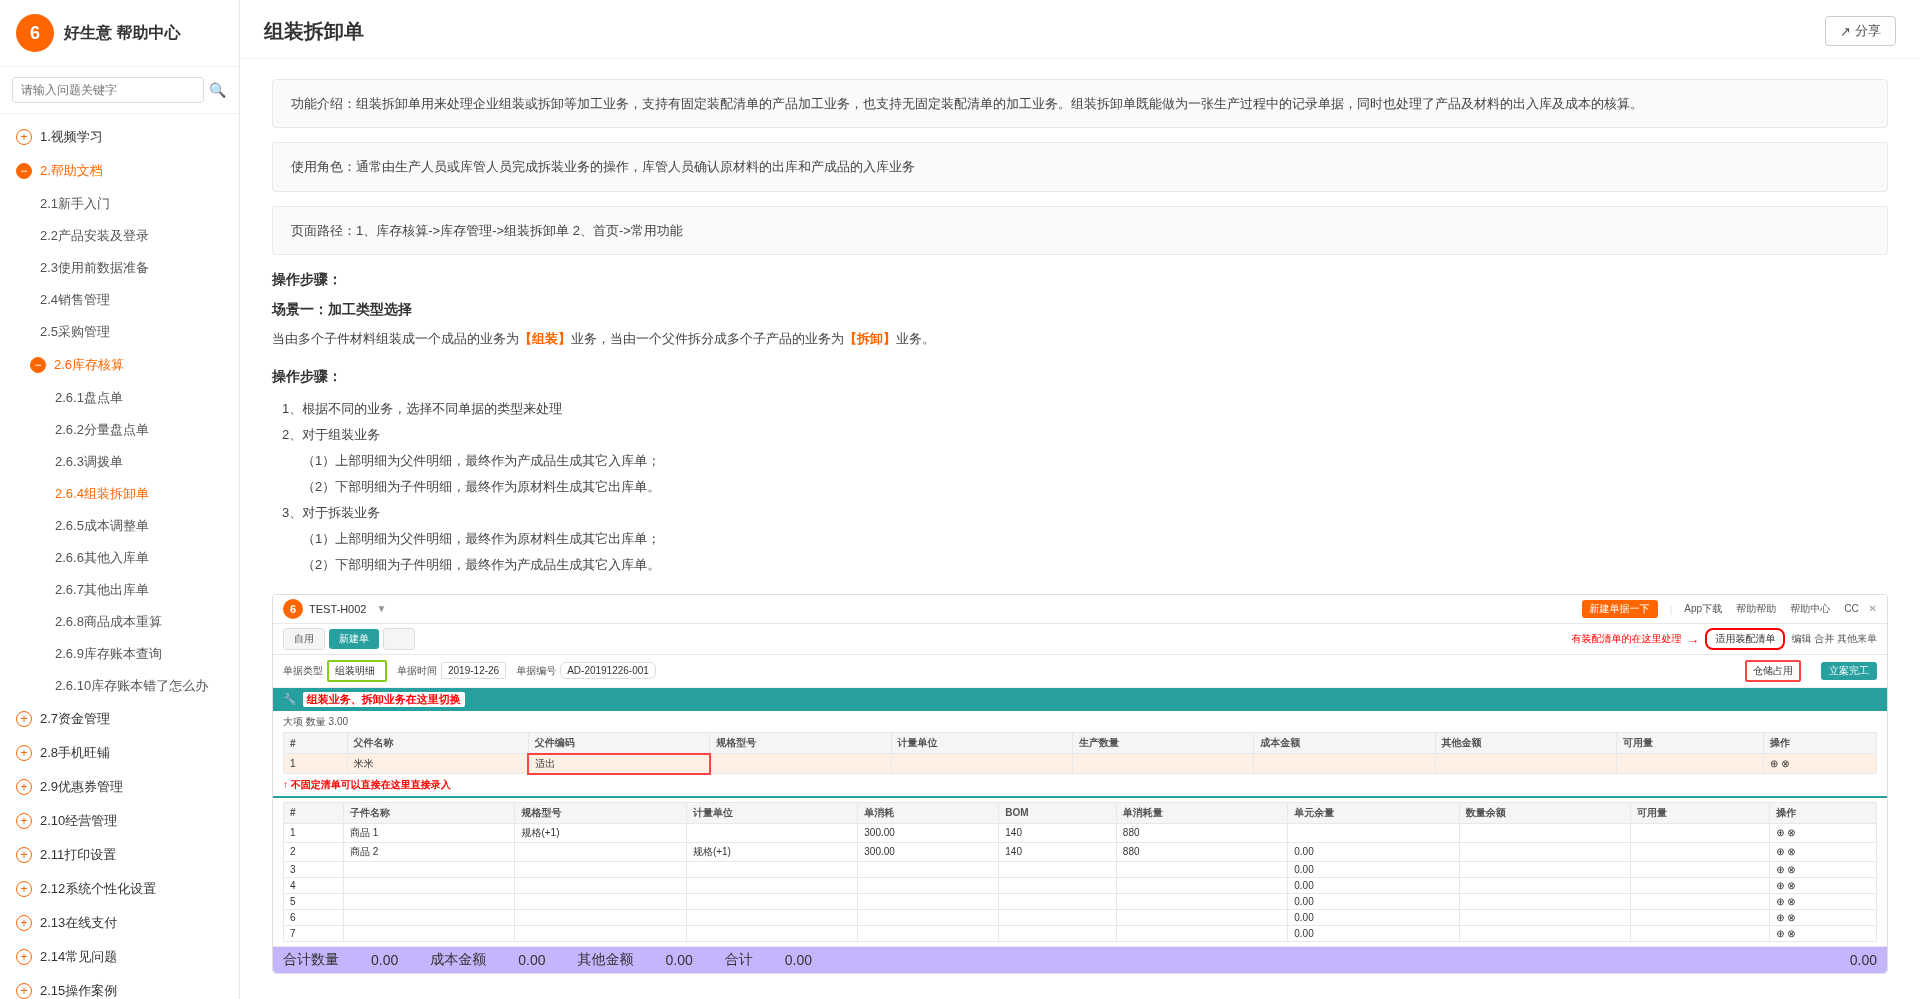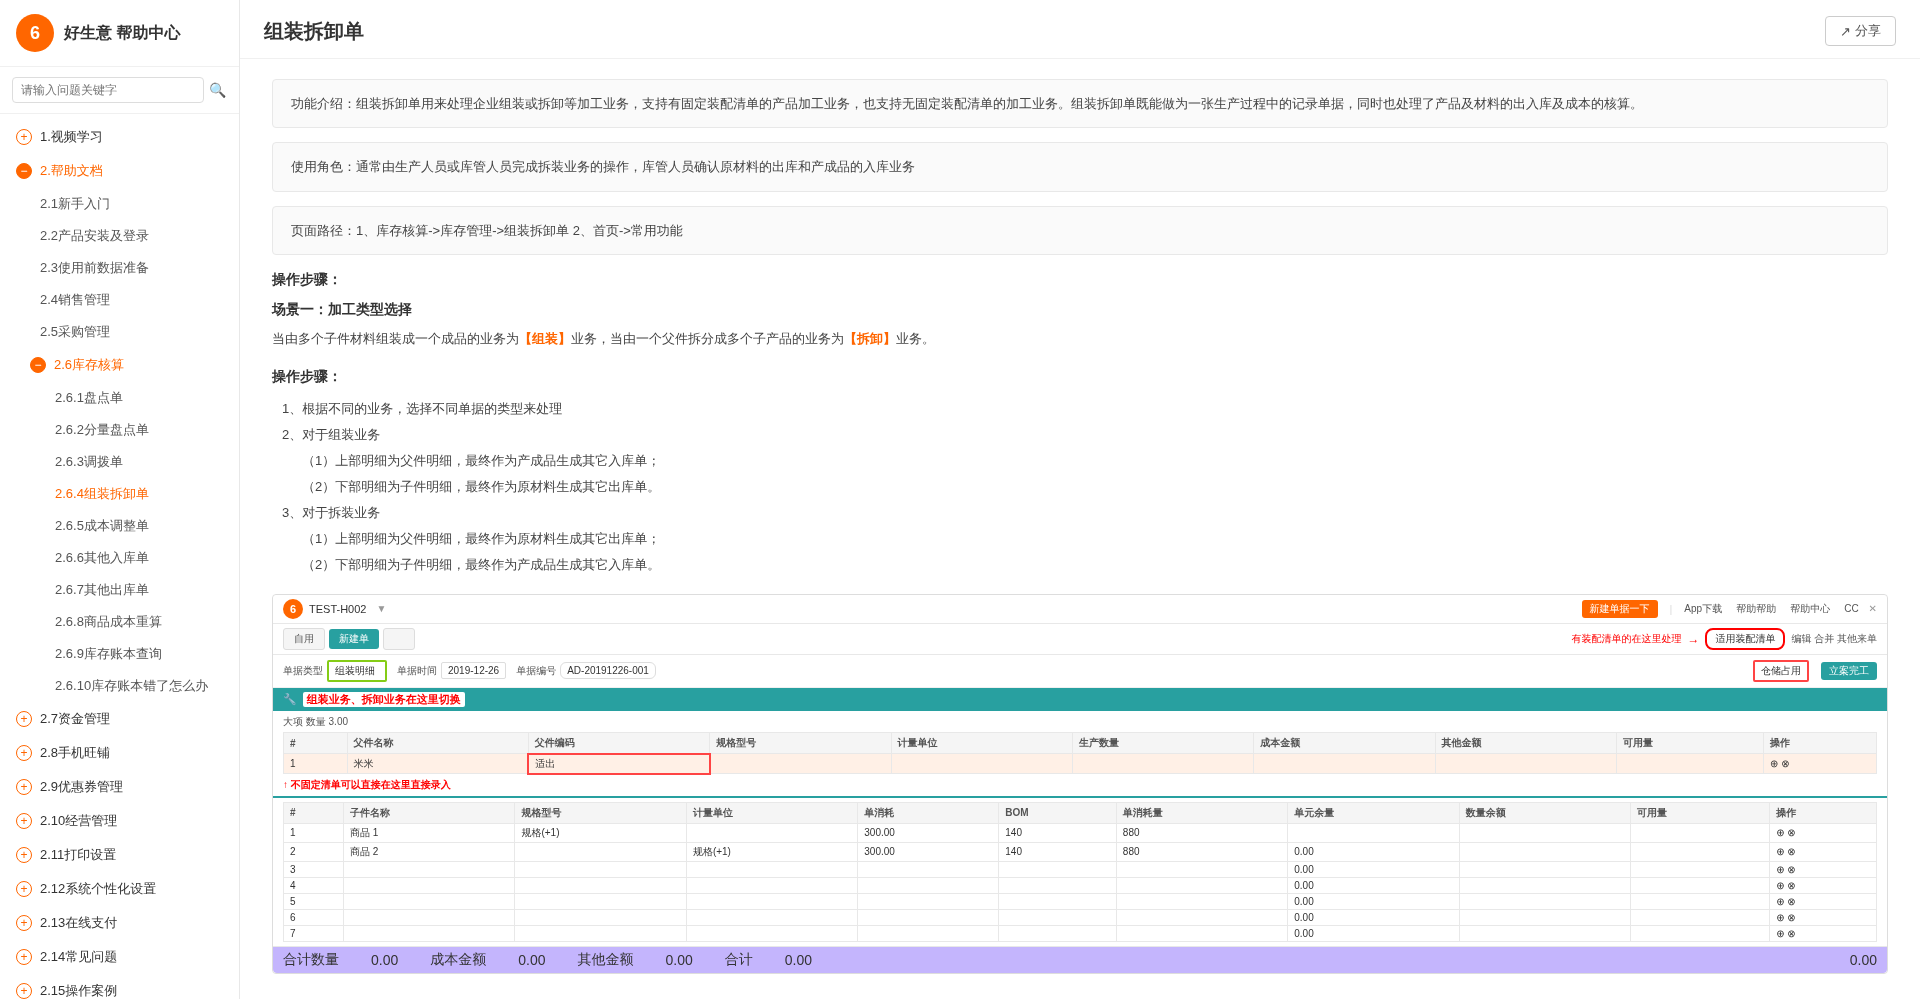--- a/index.html
+++ b/index.html
@@ -412,21 +412,21 @@
           </div>
           <div style="display:flex; align-items:center; gap:4px;">
             <span style="font-size:10px; color:#555;">单据时间</span>
             <div style="border:1px solid #ddd; border-radius:2px; padding:2px 6px; font-size:10px; color:#333;">2019-12-26</div>
           </div>
           <div style="display:flex; align-items:center; gap:4px;">
             <span style="font-size:10px; color:#555;">单据编号</span>
             <div style="border:1px solid #ddd; border-radius:6px; padding:2px 6px; font-size:10px; color:#333;">AD-20191226-001</div>
           </div>
           <span style="flex:1;"></span>
-          <div style="display:flex; align-items:center; gap:12px;">
+          <div style="display:flex; align-items:center; gap:20px;">
             <div style="border:2px solid #ff4444; border-radius:2px; padding:2px 6px; font-size:10px; color:#333; background:#fff; min-width:50px;">仓储占用</div>
             <div style="background:#28a0a0; color:#fff; border-radius:3px; padding:2px 8px; font-size:10px;">立案完工</div>
           </div>
         </div>
 
 
         <div style="background:#28a0a0; color:#fff; padding:4px 10px; font-size:11px; display:flex; align-items:center; position:relative;">
           <span>🔧</span>
           <span style="margin-left:6px; color:#ff0000; font-weight:bold; background:#fff; padding:0 4px; border-radius:2px;">组装业务、拆卸业务在这里切换</span>
         </div>

